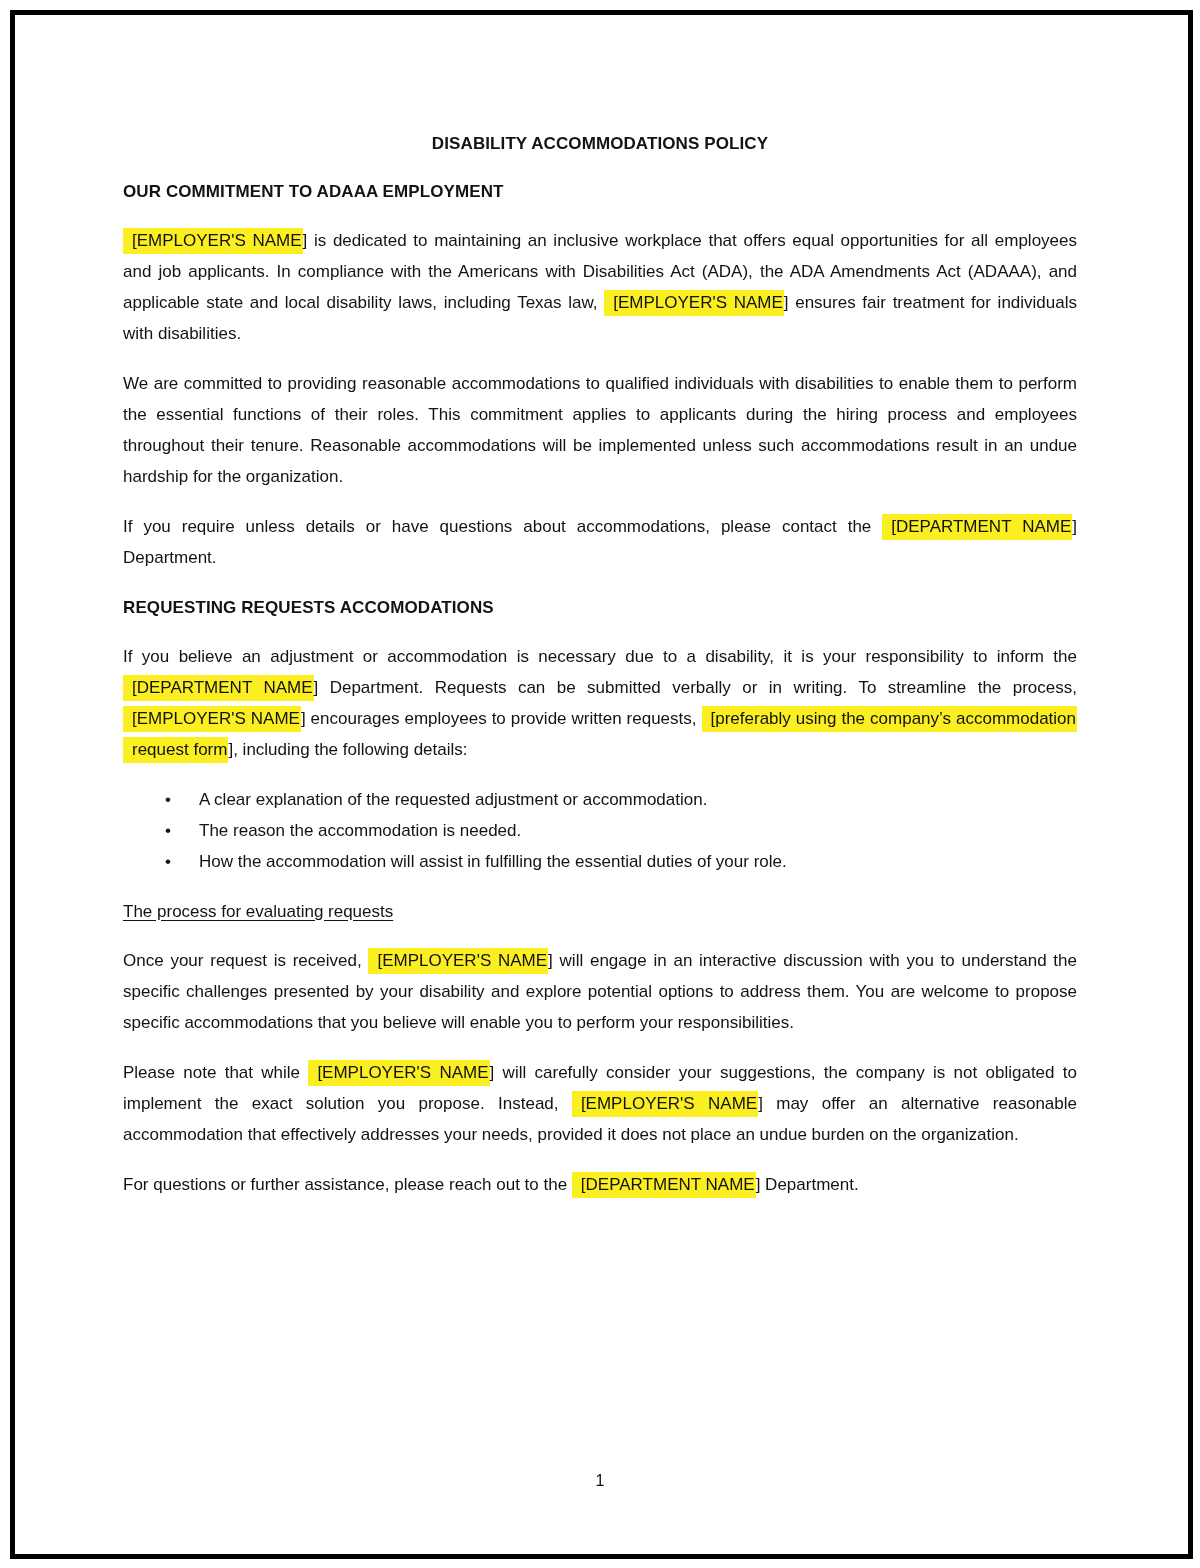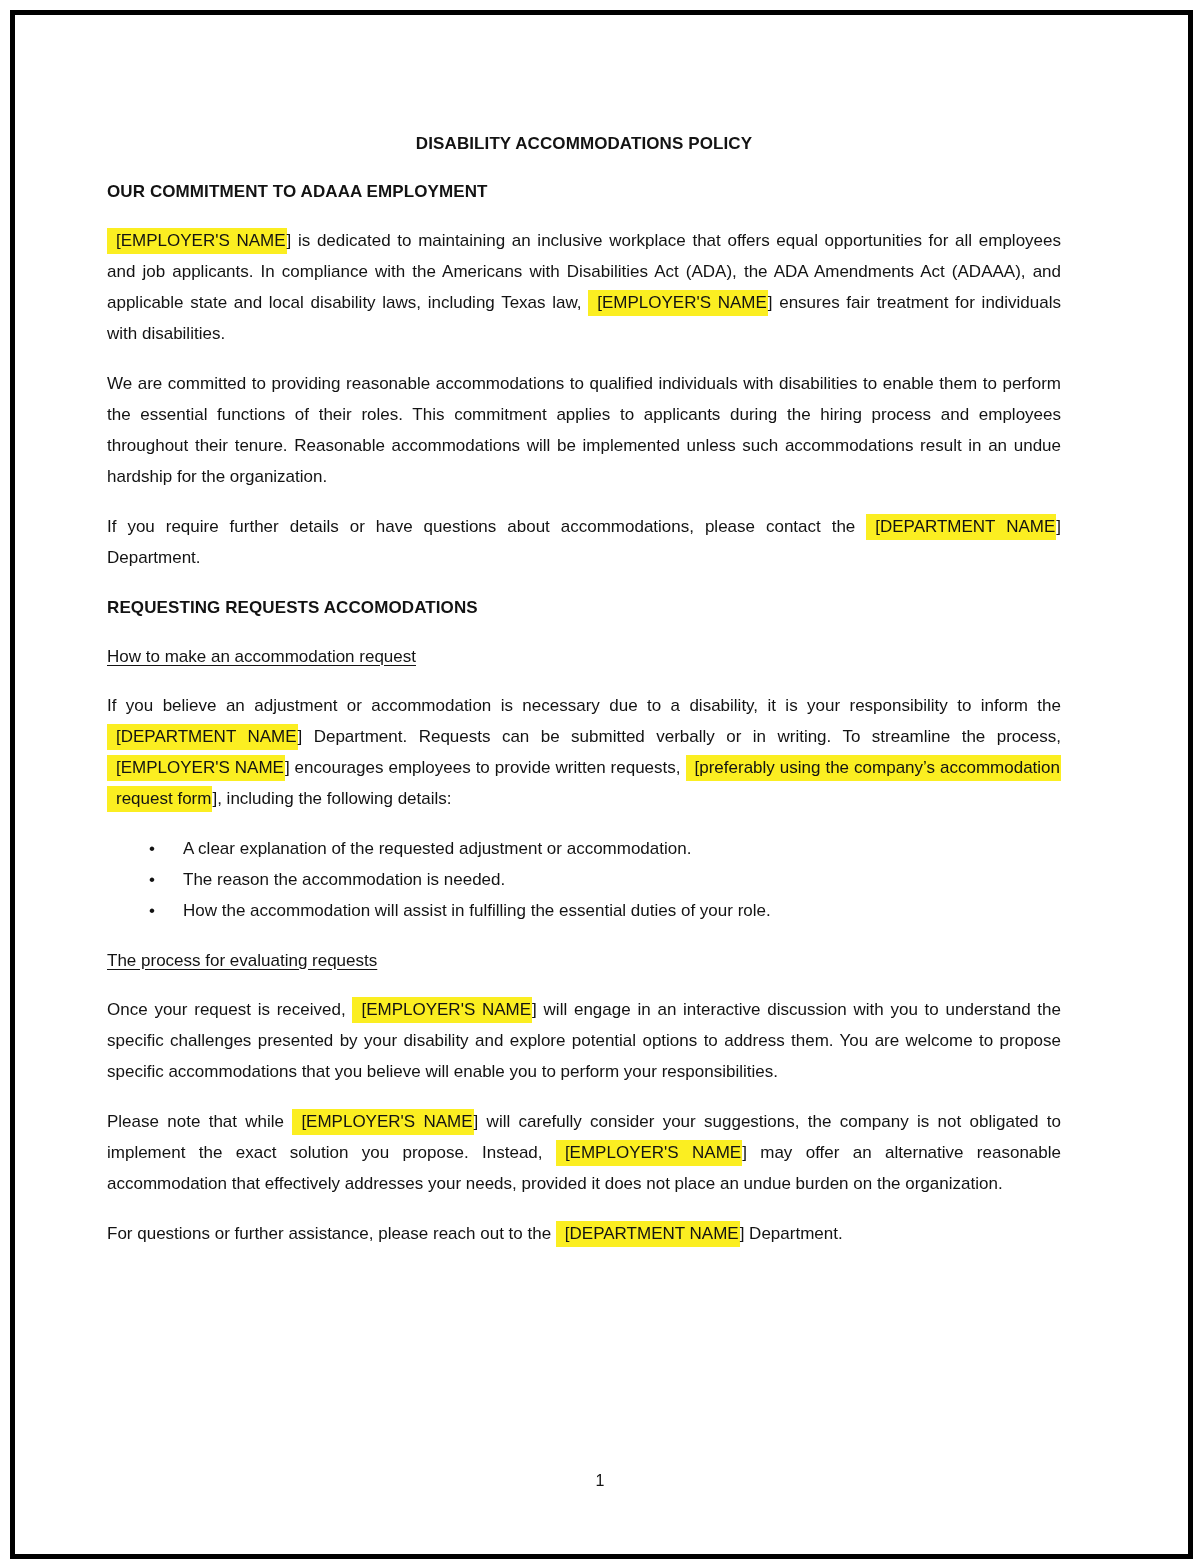--- a/index.html
+++ b/index.html
@@ -19,21 +19,21 @@
     position: absolute;
     left: 10px;
     top: 10px;
     right: 7px;
     bottom: 9px;
     border: 5px solid #000000;
     pointer-events: none;
   }
   .doc-content {
     position: absolute;
-    left: 107px;
+    left: 123px;
     top: 128px;
     width: 954px;
   }
   .doc-title {
     font-size: 17px;
     font-weight: 700;
     text-align: center;
     line-height: 31px;
     margin: 0 0 17px 0;
     letter-spacing: 0.1px;
@@ -99,23 +99,22 @@
 <body>
 
 <div class="page-frame"></div>
 
 <div class="doc-content">
   <h1 class="doc-title">DISABILITY ACCOMMODATIONS POLICY</h1>
   <div>
       <h2 class="section-heading">OUR COMMITMENT TO ADAAA EMPLOYMENT</h2>
       <p class="doc-paragraph"><span class="hl" style="background: rgb(251, 238, 33);">[EMPLOYER'S NAME</span><span>] is dedicated to maintaining an inclusive workplace that offers equal opportunities for all employees and job applicants. In compliance with the Americans with Disabilities Act (ADA), the ADA Amendments Act (ADAAA), and applicable state and local disability laws, including Texas law, </span><span class="hl" style="background: rgb(251, 238, 33);">[EMPLOYER'S NAME</span><span>] ensures fair treatment for individuals with disabilities.</span></p>
       <p class="doc-paragraph"><span>We are committed to providing reasonable accommodations to qualified individuals with disabilities to enable them to perform the essential functions of their roles. This commitment applies to applicants during the hiring process and employees throughout their tenure. Reasonable accommodations will be implemented unless such accommodations result in an undue hardship for the organization.</span></p>
-      <p class="doc-paragraph"><span>If you require further details or have questions about accommodations, please contact the </span><span class="hl" style="background: rgb(251, 238, 33);">[DEPARTMENT NAME</span><span>] Department.</span></p>
+      <p class="doc-paragraph"><span>If you require unless details or have questions about accommodations, please contact the </span><span class="hl" style="background: rgb(251, 238, 33);">[DEPARTMENT NAME</span><span>] Department.</span></p>
       <h2 class="section-heading">REQUESTING REQUESTS ACCOMODATIONS</h2>
-      <h3 class="sub-heading">How to make an accommodation request</h3>
       <p class="doc-paragraph"><span>If you believe an adjustment or accommodation is necessary due to a disability, it is your responsibility to inform the </span><span class="hl" style="background: rgb(251, 238, 33);">[DEPARTMENT NAME</span><span>] Department. Requests can be submitted verbally or in writing. To streamline the process, </span><span class="hl" style="background: rgb(251, 238, 33);">[EMPLOYER'S NAME</span><span>] encourages employees to provide written requests, </span><span class="hl" style="background: rgb(251, 238, 33);">[preferably using the company’s accommodation request form</span><span>], including the following details:</span></p>
       <ul class="bullet-list">
         <li>A clear explanation of the requested adjustment or accommodation.</li>
         <li>The reason the accommodation is needed.</li>
         <li>How the accommodation will assist in fulfilling the essential duties of your role.</li>
       </ul>
       <h3 class="sub-heading">The process for evaluating requests</h3>
       <p class="doc-paragraph"><span>Once your request is received, </span><span class="hl" style="background: rgb(251, 238, 33);">[EMPLOYER'S NAME</span><span>] will engage in an interactive discussion with you to understand the specific challenges presented by your disability and explore potential options to address them. You are welcome to propose specific accommodations that you believe will enable you to perform your responsibilities.</span></p>
       <p class="doc-paragraph"><span>Please note that while </span><span class="hl" style="background: rgb(251, 238, 33);">[EMPLOYER'S NAME</span><span>] will carefully consider your suggestions, the company is not obligated to implement the exact solution you propose. Instead, </span><span class="hl" style="background: rgb(251, 238, 33);">[EMPLOYER'S NAME</span><span>] may offer an alternative reasonable accommodation that effectively addresses your needs, provided it does not place an undue burden on the organization.</span></p>
       <p class="doc-paragraph"><span>For questions or further assistance, please reach out to the </span><span class="hl" style="background: rgb(251, 238, 33);">[DEPARTMENT NAME</span><span>] Department.</span></p>

